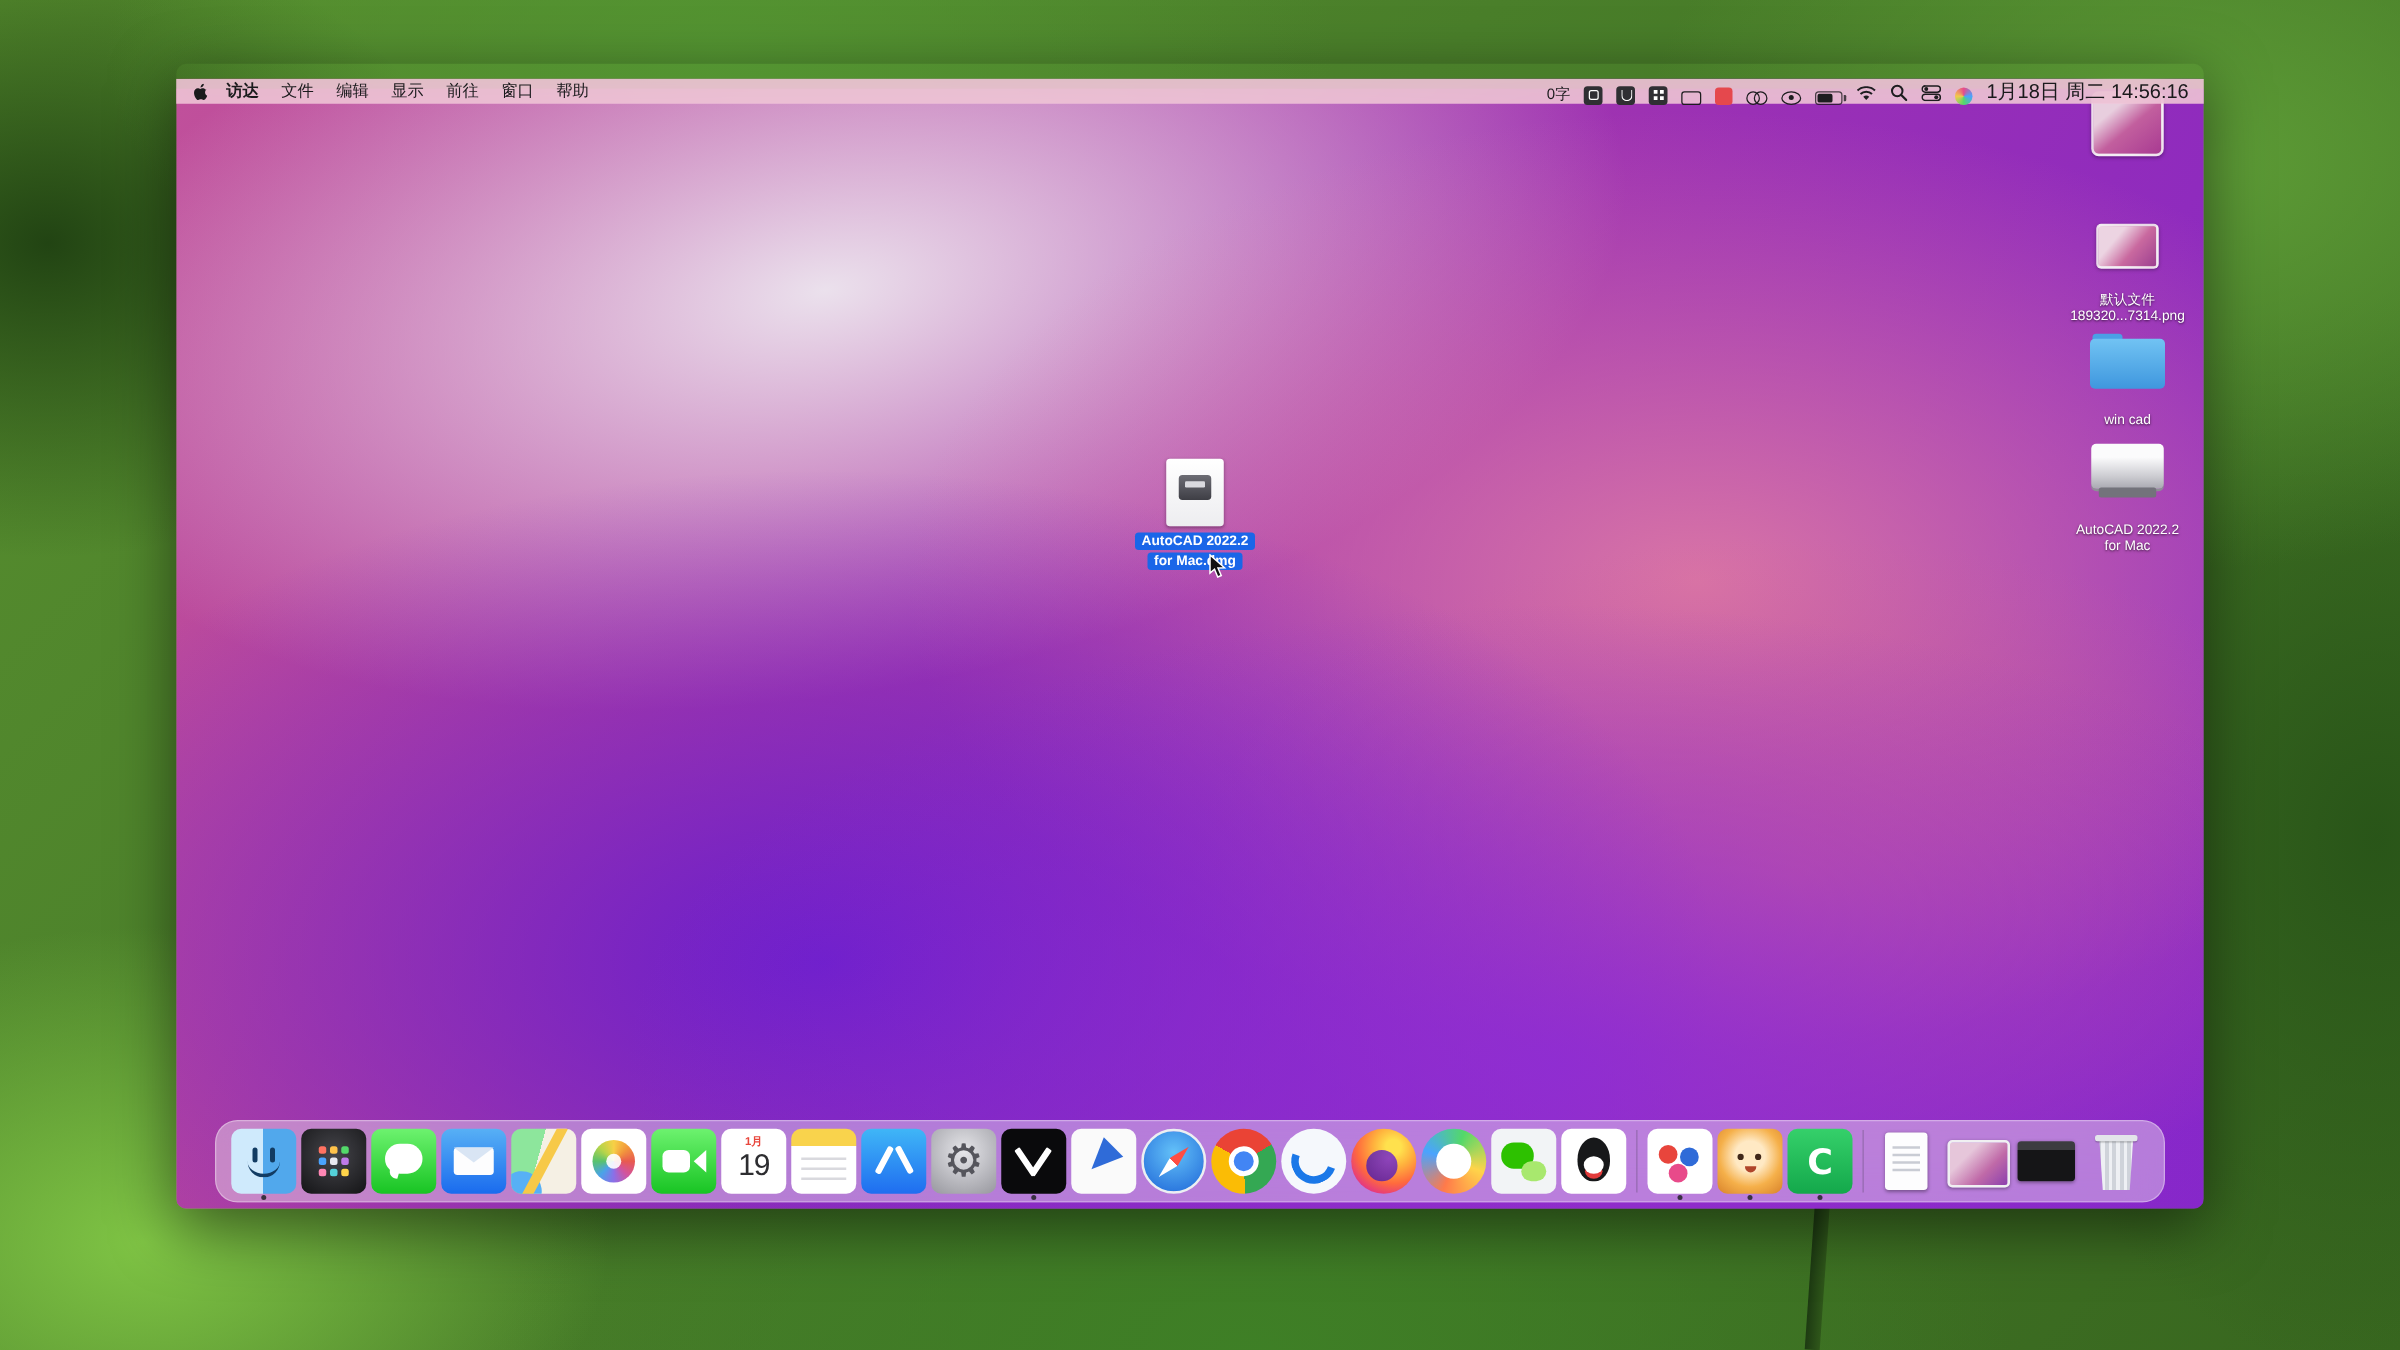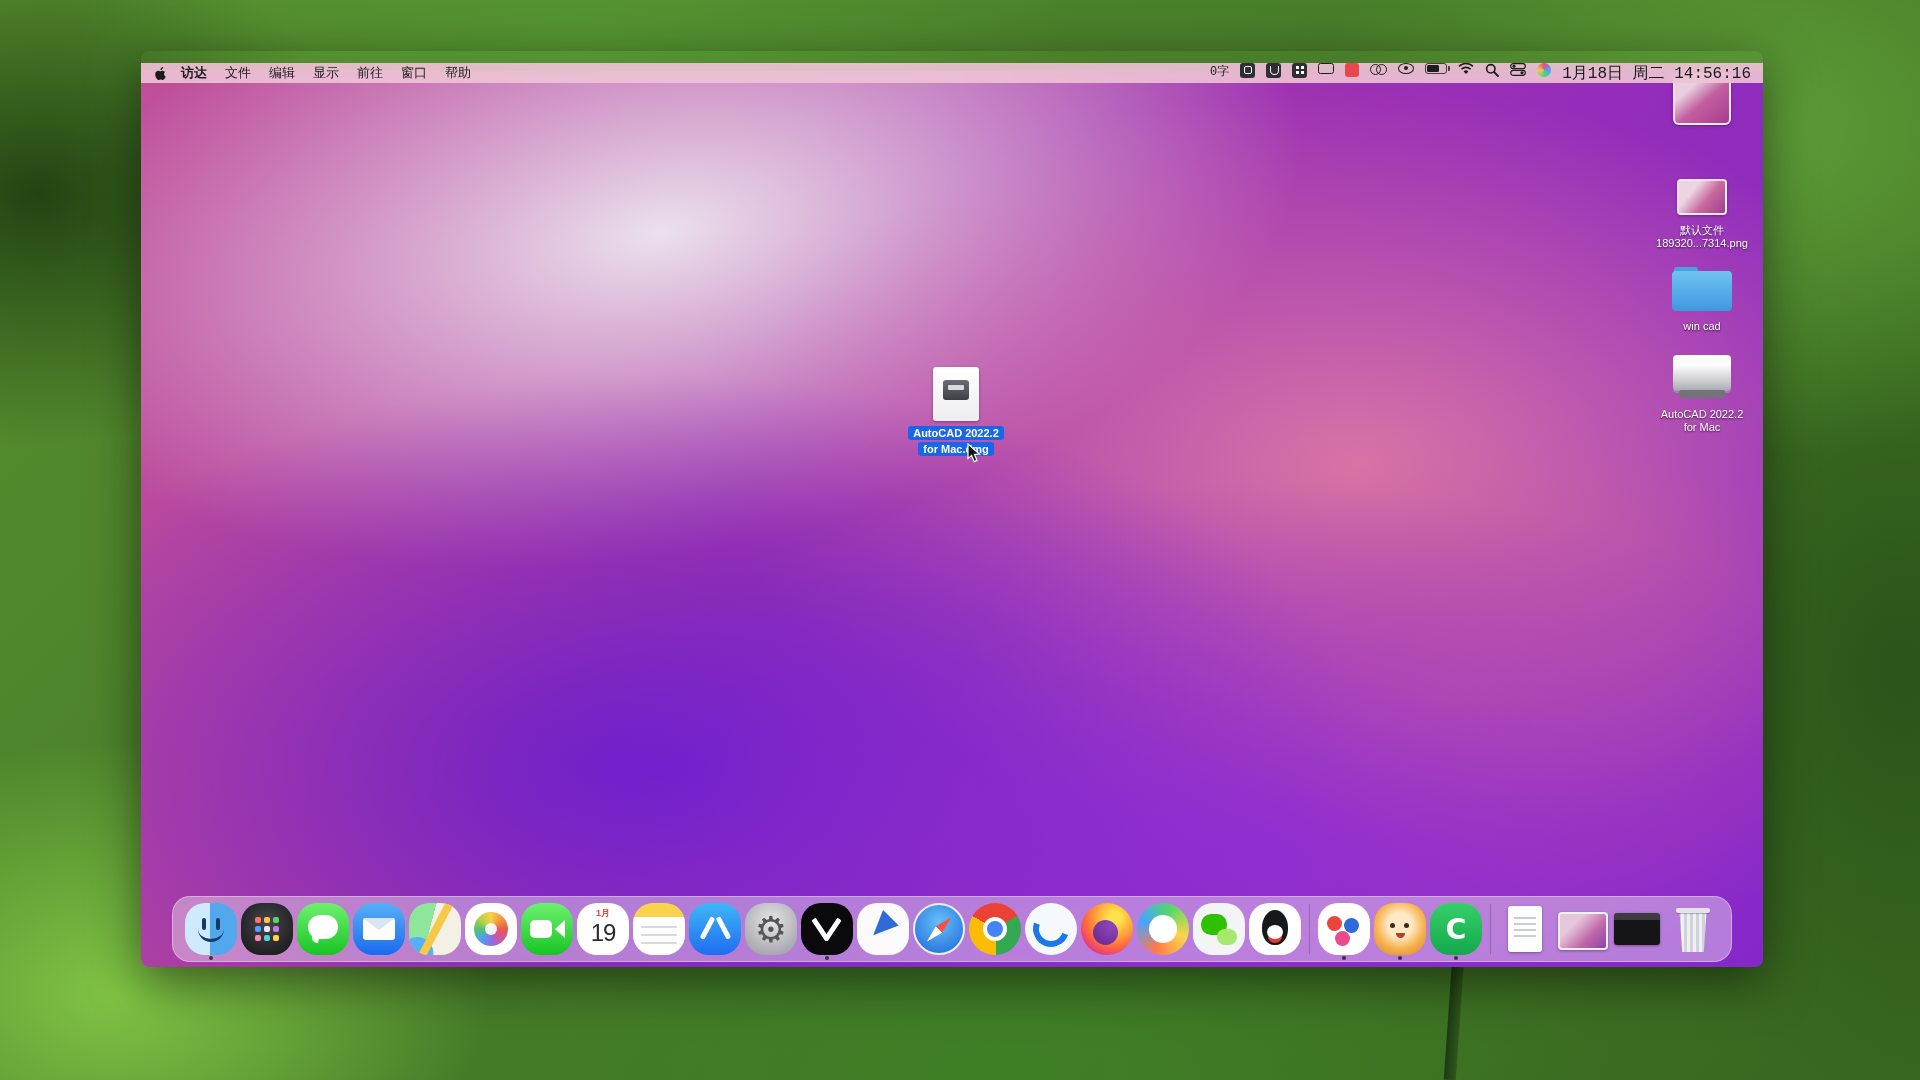--- a/index.html
+++ b/index.html
@@ -35,21 +35,21 @@
 
   
   .menubar { position:absolute; left:0; top:12px; right:0; height:20px; z-index:50;
     background:rgba(241,197,216,.88); backdrop-filter:blur(12px);
     display:flex; align-items:center; justify-content:space-between;
     font-size:13px; color:#1a1a1c; }
   .mb-left { display:flex; align-items:center; padding-left:14px; }
   .apple { display:flex; align-items:center; margin-right:6px; }
   .menu  { padding:0 9px; line-height:20px; white-space:nowrap; }
   .menu.bold { font-weight:bold; }
-  .mb-right { display:flex; align-items:flex-start; gap:11px; padding-right:12px;font-family:Liberation Mono, monospace; }
+  .mb-right { display:flex; align-items:flex-end; gap:11px; padding-right:12px; }
   .mb-right .txt { font-size:12px; white-space:nowrap; }
   .s-ico { display:inline-block; position:relative; }
   .ico-ime { width:15px; height:15px; border-radius:3px; background:#2f2f33; }
   .ico-ime::after { content:''; position:absolute; inset:3.5px; border:1.5px solid #fff; border-radius:2px; }
   .ico-u { width:15px; height:15px; border-radius:3px; background:#2f2f33; }
   .ico-u::after { content:''; position:absolute; left:4px; top:3px; width:7px; height:8px; border:1.5px solid #fff; border-top:none; border-radius:0 0 5px 5px; }
   .ico-grid { width:15px; height:15px; border-radius:3px; background:#2f2f33; }
   .ico-grid::after { content:''; position:absolute; left:3.5px; top:3.5px; width:3px; height:3px; background:#fff;
                      box-shadow:5px 0 0 #fff, 0 5px 0 #fff, 5px 5px 0 #fff; }
   .ico-disp { width:16px; height:11px; border:1.5px solid #1d1d1f; border-radius:2.5px; }
@@ -60,21 +60,21 @@
   .ico-eye { width:16px; height:11px; border:1.5px solid #1d1d1f; border-radius:50%; }
   .ico-eye::after { content:''; position:absolute; left:50%; top:50%; width:4px; height:4px; margin:-2px; border-radius:50%; background:#1d1d1f; }
   .ico-batt { width:22px; height:11px; border:1px solid rgba(20,20,22,.75); border-radius:3px; }
   .ico-batt::before { content:''; position:absolute; left:1px; top:1px; bottom:1px; width:12px; background:#1d1d1f; border-radius:1.5px; }
   .ico-batt::after  { content:''; position:absolute; right:-4px; top:2.5px; width:2px; height:5px; background:rgba(20,20,22,.75); border-radius:0 1px 1px 0; }
   .ico-siri { width:14px; height:14px; border-radius:50%;
               background:conic-gradient(#e84a8a,#4aa3ff,#53d86a,#f2c94c,#e84a8a); }
   .mb-time { font-size:16px; white-space:nowrap; }
 
   
-  .desk-icon { position:absolute; width:96px; display:flex; flex-direction:column; align-items:center; gap:9px; z-index:5; }
+  .desk-icon { position:absolute; width:96px; display:flex; flex-direction:column; align-items:center; gap:19px; z-index:5; }
   .di-label { font-size:11px; line-height:13px; color:#fff; text-align:center;
               text-shadow:0 1px 2px rgba(0,0,0,.7); white-space:nowrap; }
   .shot-thumb { width:58px; height:52px; border-radius:6px; border:2px solid rgba(245,245,247,.85);
     background:linear-gradient(140deg,#e8cede 0 28%, #c25f9e 55%, #a83a92 100%); box-shadow:0 1px 3px rgba(0,0,0,.3); }
   .img-thumb { width:50px; height:36px; border-radius:4px; border:2px solid rgba(245,245,247,.85);
     background:linear-gradient(130deg,#ecd4e2 0 30%, #c9699f 60%, #9c3f90 100%); box-shadow:0 1px 3px rgba(0,0,0,.3); }
   .folder { width:60px; height:44px; position:relative; }
   .folder::before { content:''; position:absolute; left:2px; top:0; width:24px; height:9px; border-radius:3px 3px 0 0; background:#4aa0e6; }
   .folder::after  { content:''; position:absolute; left:0; top:4px; width:60px; height:40px; border-radius:4px;
                     background:linear-gradient(180deg,#71c3f3,#3f97de); }
@@ -98,21 +98,21 @@
 
   
   .dock { position:absolute; left:50%; transform:translateX(-50%); bottom:5px; height:66px; z-index:30;
           display:flex; align-items:center; padding:0 10px;
           background:rgba(246,240,244,.42); border:1px solid rgba(255,255,255,.35);
           border-radius:18px; backdrop-filter:blur(14px); }
   .dock-item { position:relative; width:56px; height:62px; display:flex; align-items:center; justify-content:center; }
   .dock-sep  { width:1px; height:50px; background:rgba(50,50,60,.28); margin:0 6px; }
   .run-dot { position:absolute; bottom:0; left:50%; transform:translateX(-50%); width:4px; height:4px;
              border-radius:50%; background:rgba(35,35,40,.85); }
-  .di { width:52px; height:52px; border-radius:20px; position:relative; overflow:hidden; }
+  .di { width:52px; height:52px; border-radius:8px; position:relative; overflow:hidden; }
   .di .glyph { position:absolute; inset:0; display:flex; align-items:center; justify-content:center;
                font-family:"DejaVu Sans",sans-serif; z-index:2; }
 
   .i-finder { background:linear-gradient(90deg,#cfeafc 0 49%, #51a8ec 49% 100%); }
   .i-finder::before { content:''; position:absolute; top:15px; left:17px; width:4px; height:12px; background:#123c63; border-radius:2px; box-shadow:14px 0 0 #123c63; }
   .i-finder::after  { content:''; position:absolute; top:16px; left:13px; width:26px; height:20px; border-bottom:3px solid #123c63; border-radius:0 0 13px 13px; }
 
   .i-launchpad { background:radial-gradient(circle at 50% 40%, #46464c, #141416); }
   .i-launchpad::before { content:''; position:absolute; left:14px; top:14px; width:6px; height:6px; border-radius:2px; background:#ff7262;
     box-shadow:9px 0 0 #ffc24a, 18px 0 0 #53d86a, 0 9px 0 #4aa3ff, 9px 9px 0 #e9e9ef, 18px 9px 0 #c07ae8,

